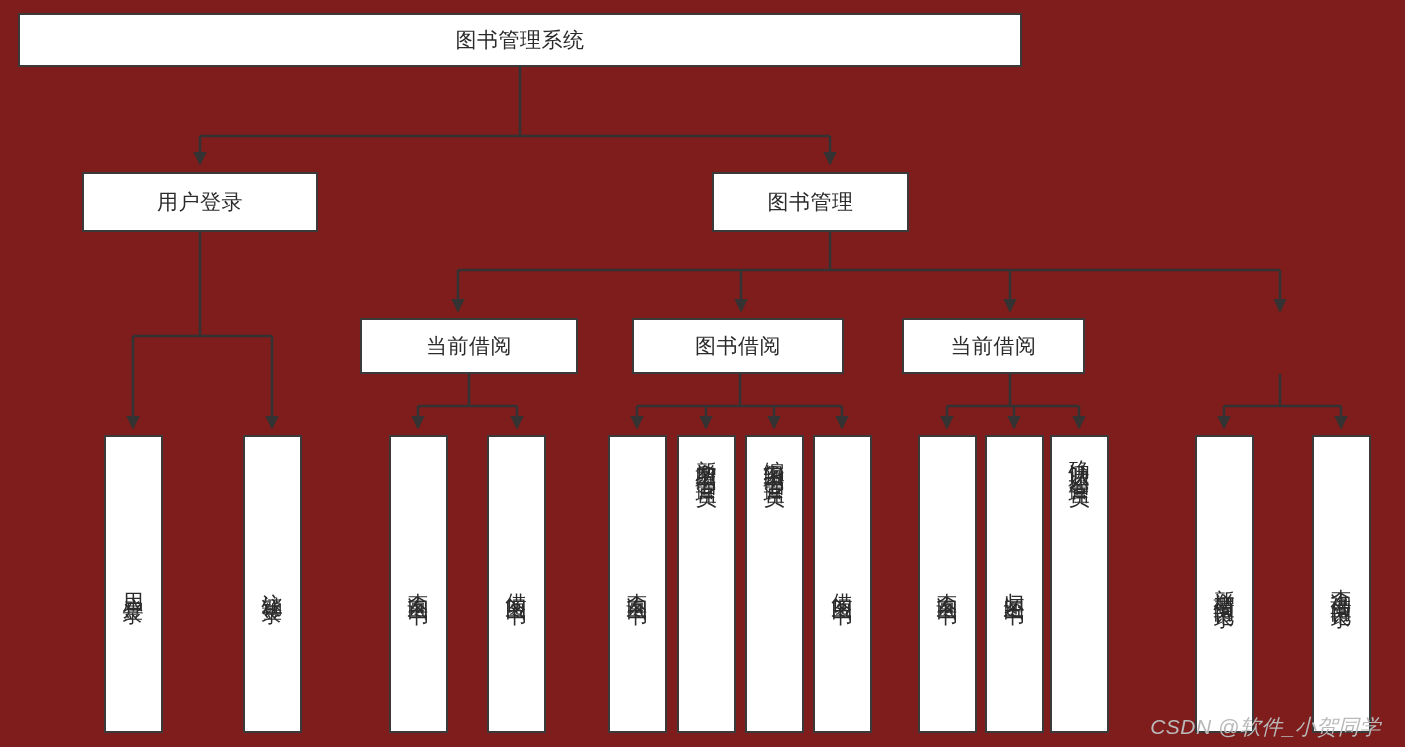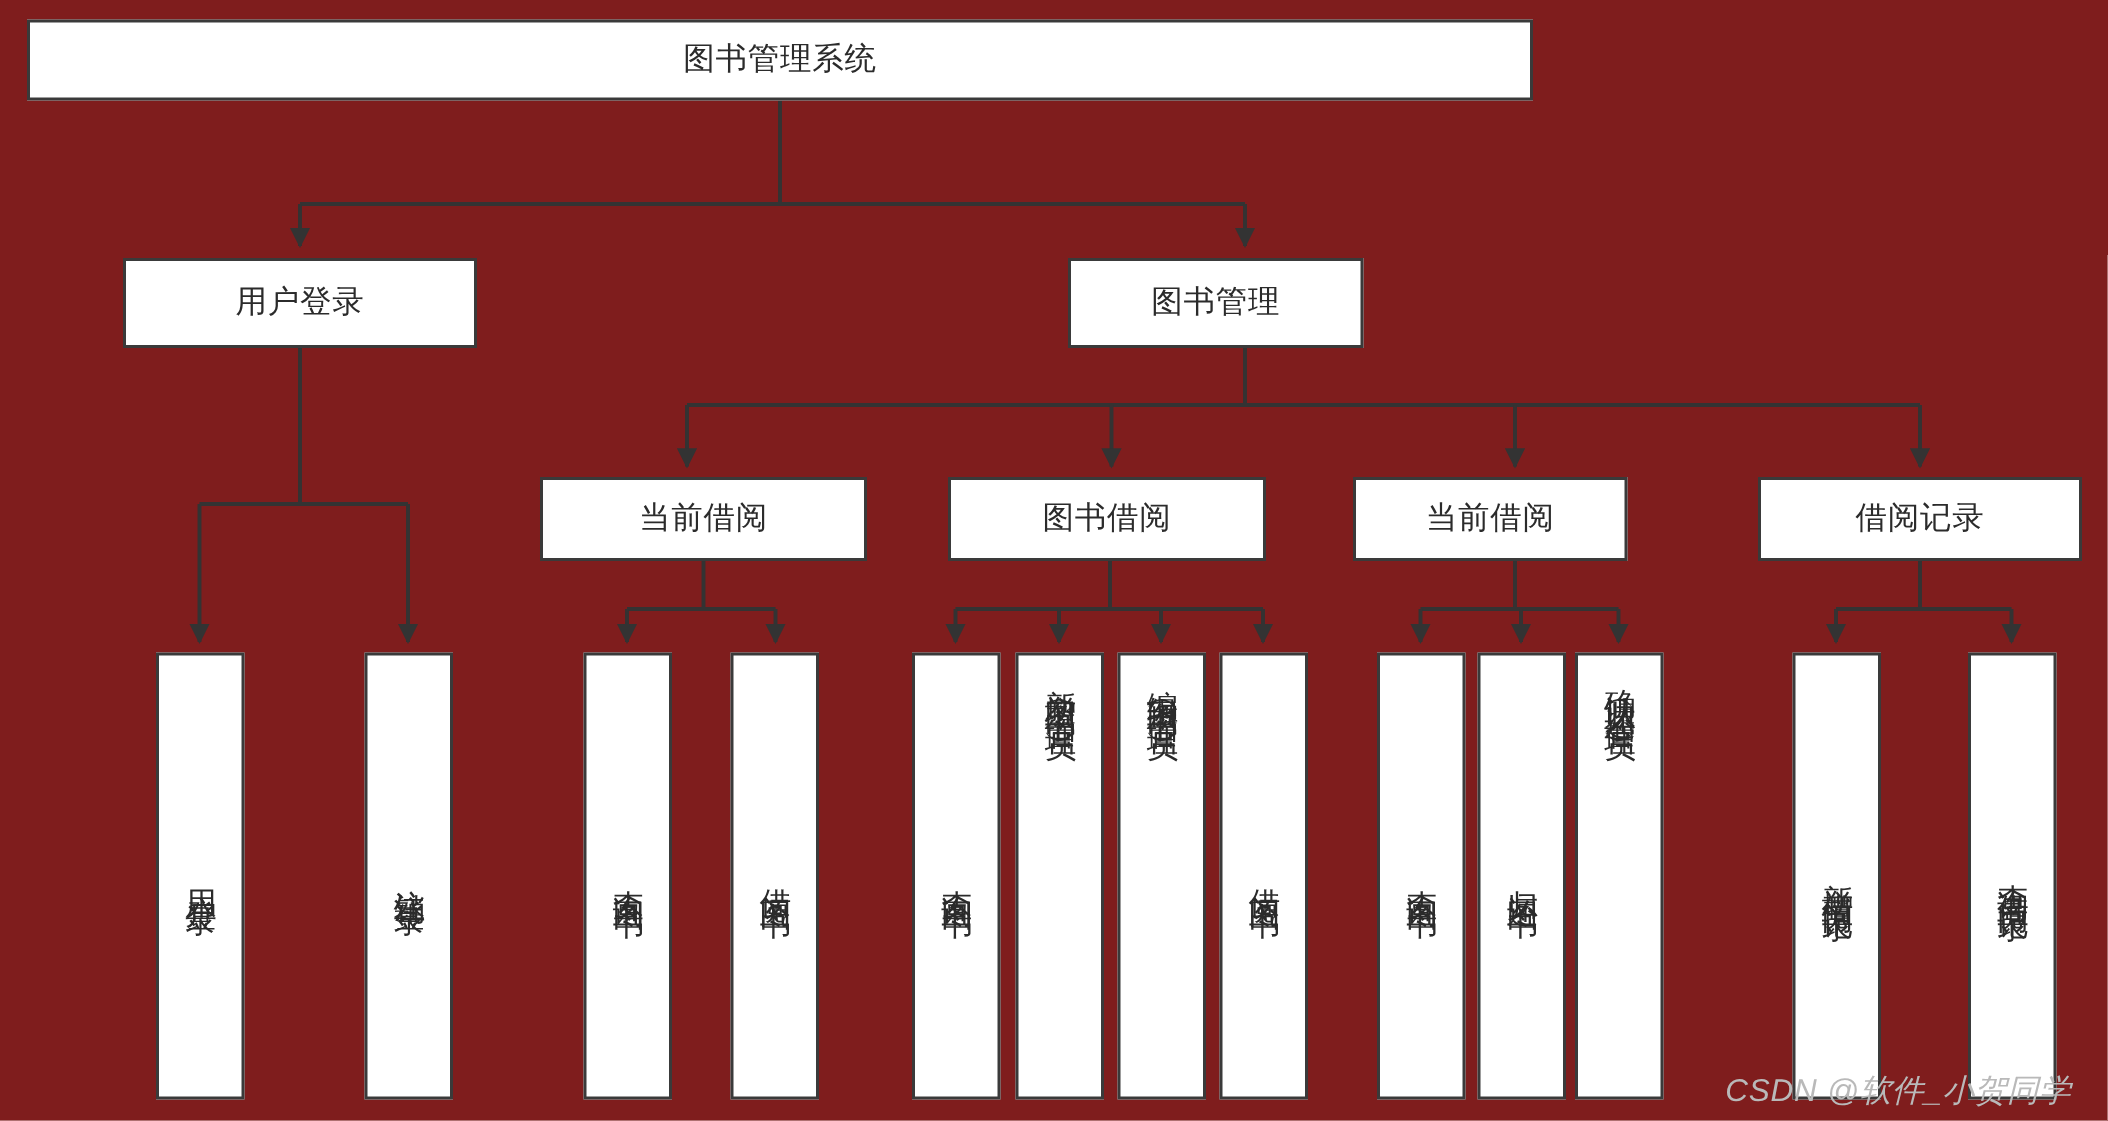--- a/index.html
+++ b/index.html
@@ -150,23 +150,20 @@
 
   <div class="node" style="left: 360px; top: 318px; width: 218px; height: 56px;">
     <span class="node-label">当前借阅</span>
   </div>
   <div class="node" style="left: 632px; top: 318px; width: 212px; height: 56px;">
     <span class="node-label">图书借阅</span>
   </div>
   <div class="node" style="left: 902px; top: 318px; width: 183px; height: 56px;">
     <span class="node-label">当前借阅</span>
   </div>
-  <div class="node" style="left: 1172px; top: 318px; width: 216px; height: 56px;">
-    <span class="node-label">借阅记录</span>
-  </div>
 
   <div class="node vertical leaf-short" style="left: 389px; top: 435px; width: 59px; height: 298px;">
     <span class="node-label">查询图书</span>
   </div>
   <div class="node vertical leaf-short" style="left: 487px; top: 435px; width: 59px; height: 298px;">
     <span class="node-label">借阅图书</span>
   </div>
 
   <div class="node vertical leaf-short" style="left: 608px; top: 435px; width: 59px; height: 298px;">
     <span class="node-label">查询图书</span>

